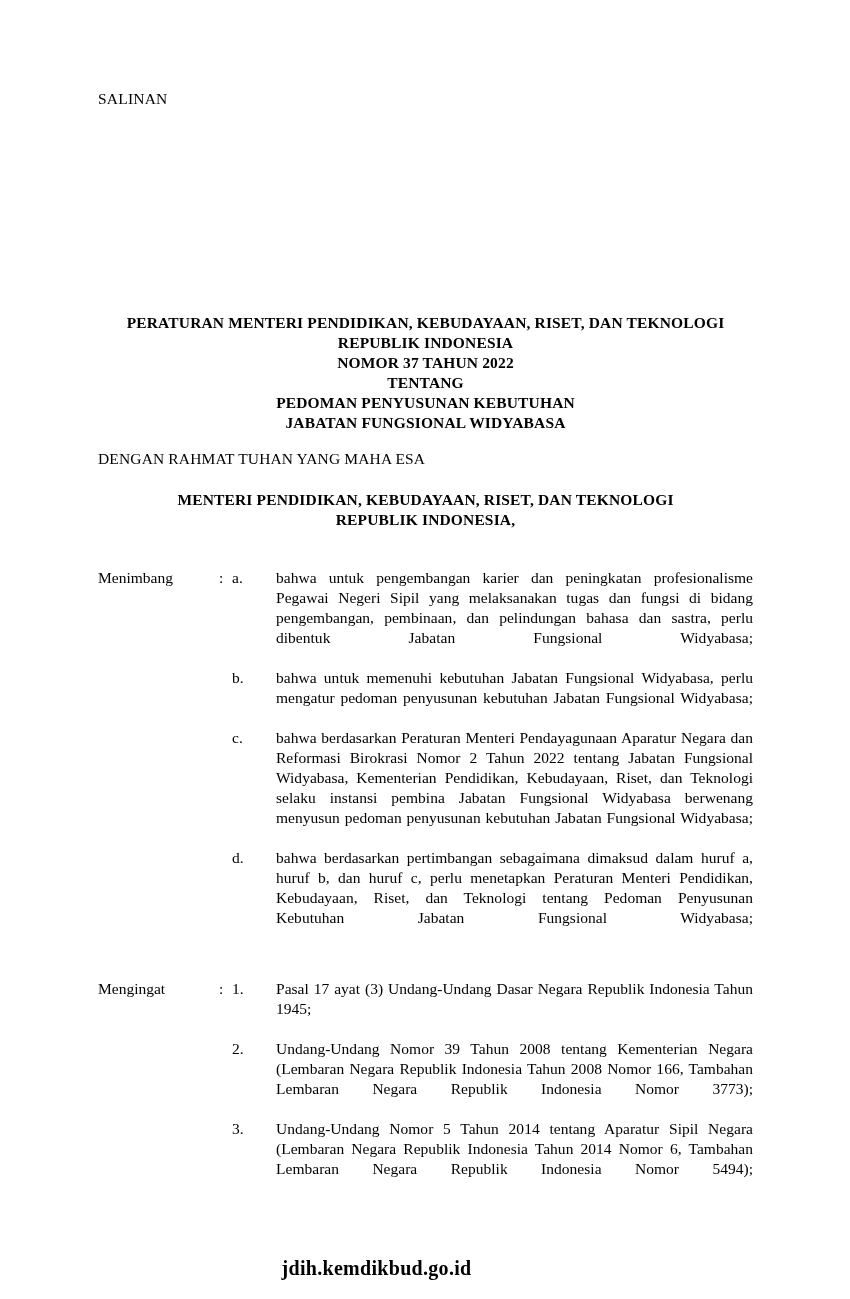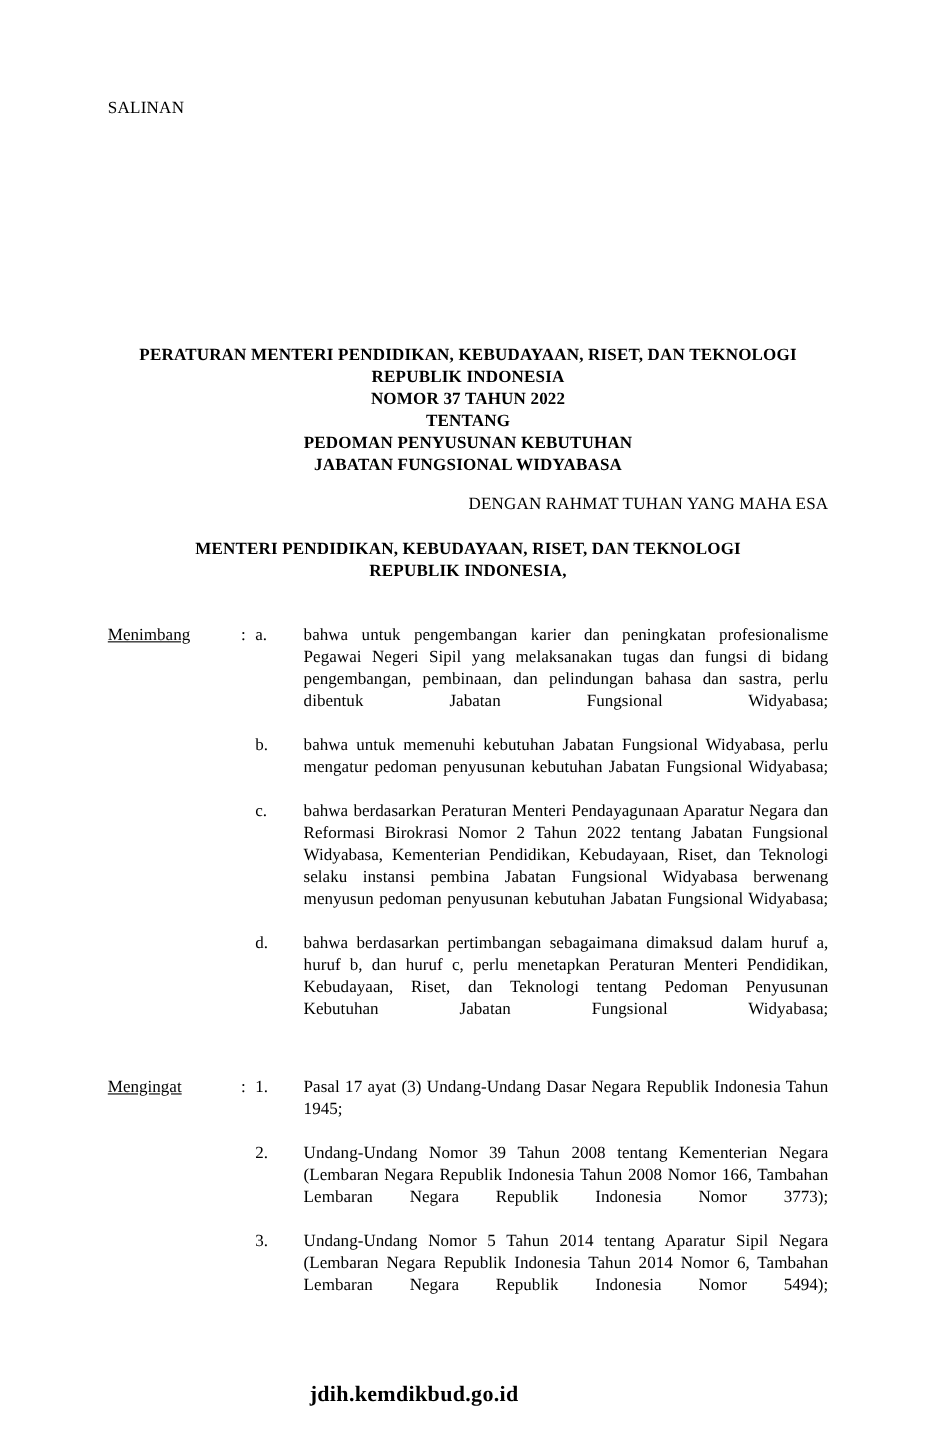--- a/index.html
+++ b/index.html
@@ -47,21 +47,21 @@
     line-height: 20px;
     letter-spacing: 0.15px;
   }
   .title-block .tline { display: block; white-space: nowrap; font-weight: bold; }
 
   .decree-line {
     position: absolute;
     left: 98px;
     top: 449px;
     width: 655px;
-    text-align: right;
+    text-align: left;
     font-size: 15.5px;
     line-height: 20px;
     letter-spacing: 0.15px;
     white-space: nowrap;
   }
 
   .minister-block {
     position: absolute;
     left: 98px;
     top: 490px;
@@ -89,21 +89,20 @@
   }
 
   .clause-label {
     position: absolute;
     left: 0;
     top: 0;
     width: 118px;
     font-size: 15.5px;
     line-height: 20px;
     white-space: nowrap;
-    text-decoration: underline;
   }
   .clause-colon {
     position: absolute;
     left: 121px;
     top: 0;
     font-size: 15.5px;
     line-height: 20px;
   }
 
   .clause-items {

